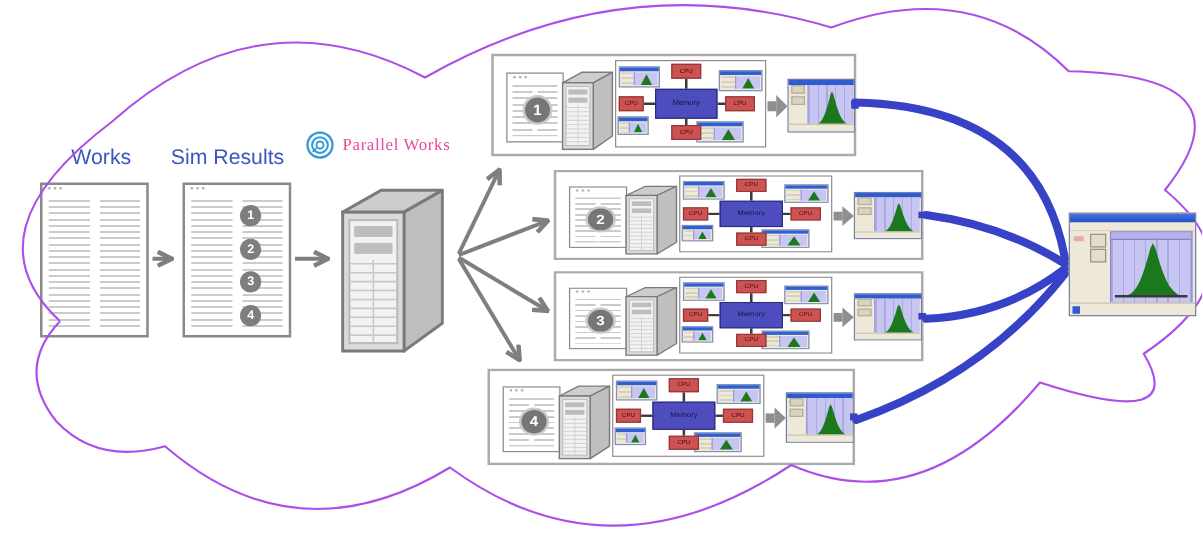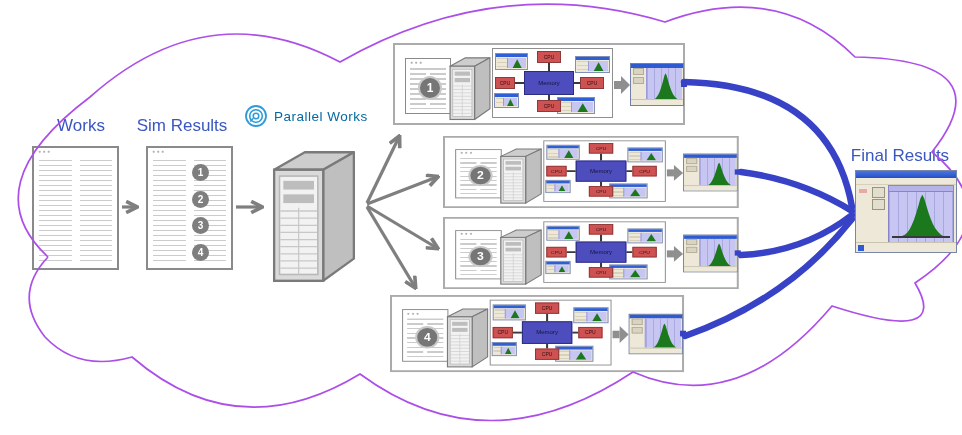--- a/index.html
+++ b/index.html
@@ -21,21 +21,21 @@
     background:repeating-linear-gradient(180deg,#CBCBCB 0 1.5px,transparent 1.5px 5px);}
   .doc .doc-gap{position:absolute;left:46%;width:9%;top:12px;bottom:5px;background:#fff;}
   .num-circle{position:absolute;border-radius:50%;background:#7E7E7E;color:#fff;
     display:flex;align-items:center;justify-content:center;font-weight:bold;}
   
   .model-doc{left:32px;top:146px;width:87px;height:124px;}
   .simb-doc{left:146px;top:146px;width:87px;height:124px;}
   .step-circle{width:17px;height:17px;left:44px;font-size:10px;}
   
   .pw-logo{position:absolute;left:244px;top:104px;display:flex;align-items:center;gap:6px;}
-  .pw-text{color:#0369a1;font-size:13.5px;letter-spacing:0.5px;}
+  .pw-text{color:#ec4899;font-size:13.5px;letter-spacing:0.5px;font-family:Liberation Serif, serif;}
   
   .row-box{position:absolute;width:292px;height:82px;border:2px solid var(--frame-gray);
     background:#fff;box-sizing:border-box;transform-origin:0 0;}
   .row-1{left:393px;top:43px;}
   .row-2{left:443px;top:136px;transform:scale(1.013,0.878);}
   .row-3{left:443px;top:217px;transform:scale(1.013,0.878);}
   .row-4{left:390px;top:295px;transform:scale(1.007,0.94);}
   .unit-doc{left:10px;top:13px;width:46px;height:56px;border-width:1.5px;}
   .unit-doc .doc-lines{top:9px;bottom:4px;left:4px;right:4px;}
   .unit-num{width:20px;height:20px;left:12px;top:17px;font-size:12px;border:2px solid #C9C9C9;background:#767676;}
@@ -123,21 +123,20 @@
         <line x1="20" y1="44" x2="20" y2="86"></line>
       </g>
     </symbol>
   </defs>
 </svg>
 
 <div class="canvas">
 
   <div class="lbl" style="left:34px;top:116px;width:94px;">Works</div>
   <div class="lbl" style="left:122px;top:116px;width:120px;">Sim Results</div>
-  <div class="lbl final-lbl">Final Results</div>
 
   <div class="doc model-doc">
     <i class="dots">●●●</i>
     <div class="doc-lines"></div>
     <div class="doc-gap"></div>
   </div>
 
   <div class="doc simb-doc">
     <i class="dots">●●●</i>
     <div class="doc-lines"></div>

